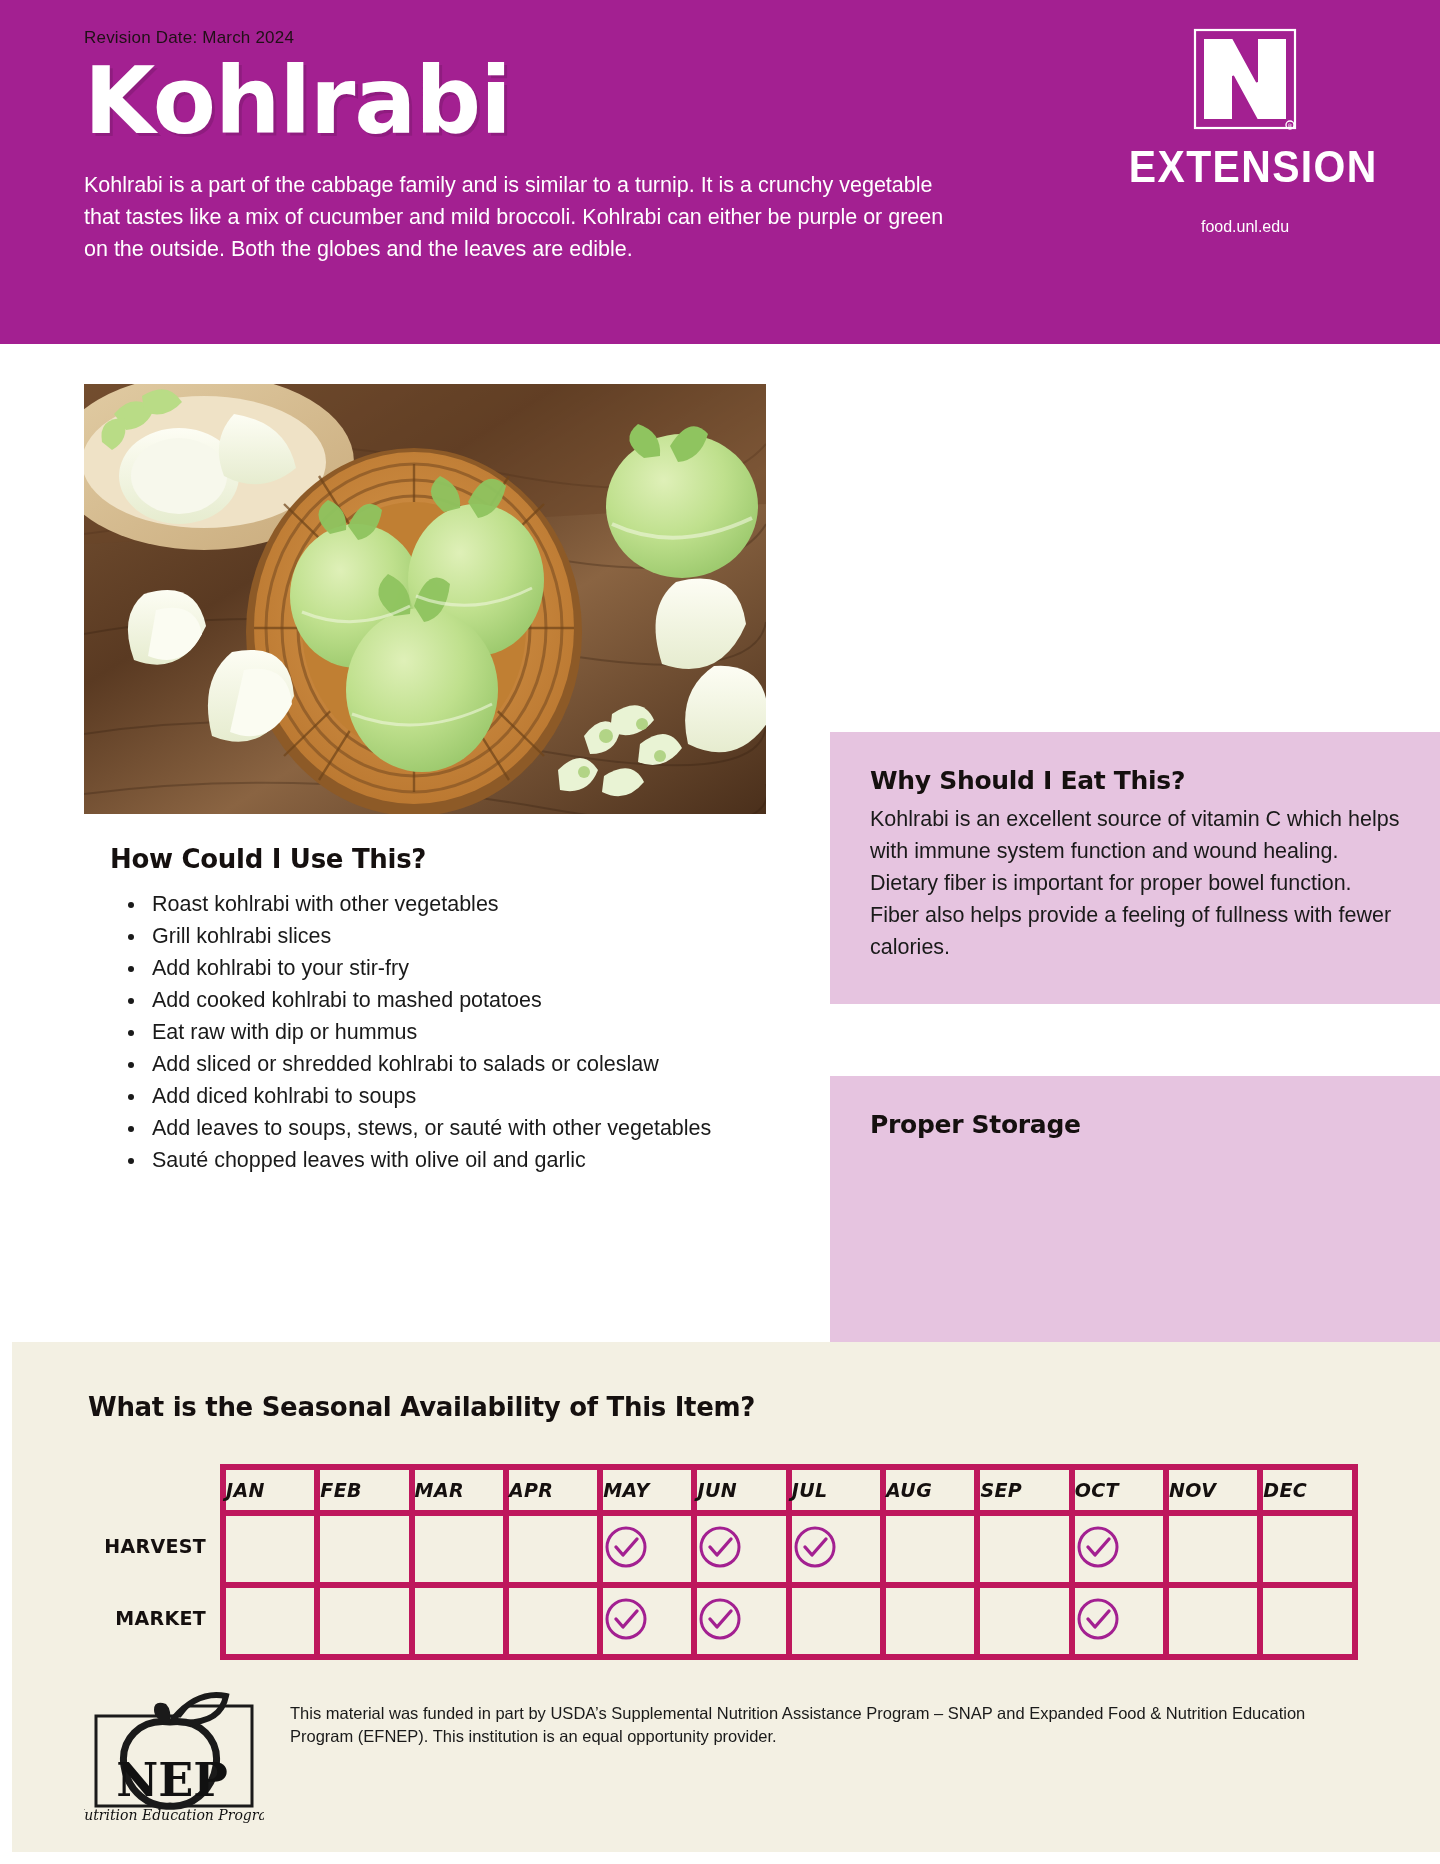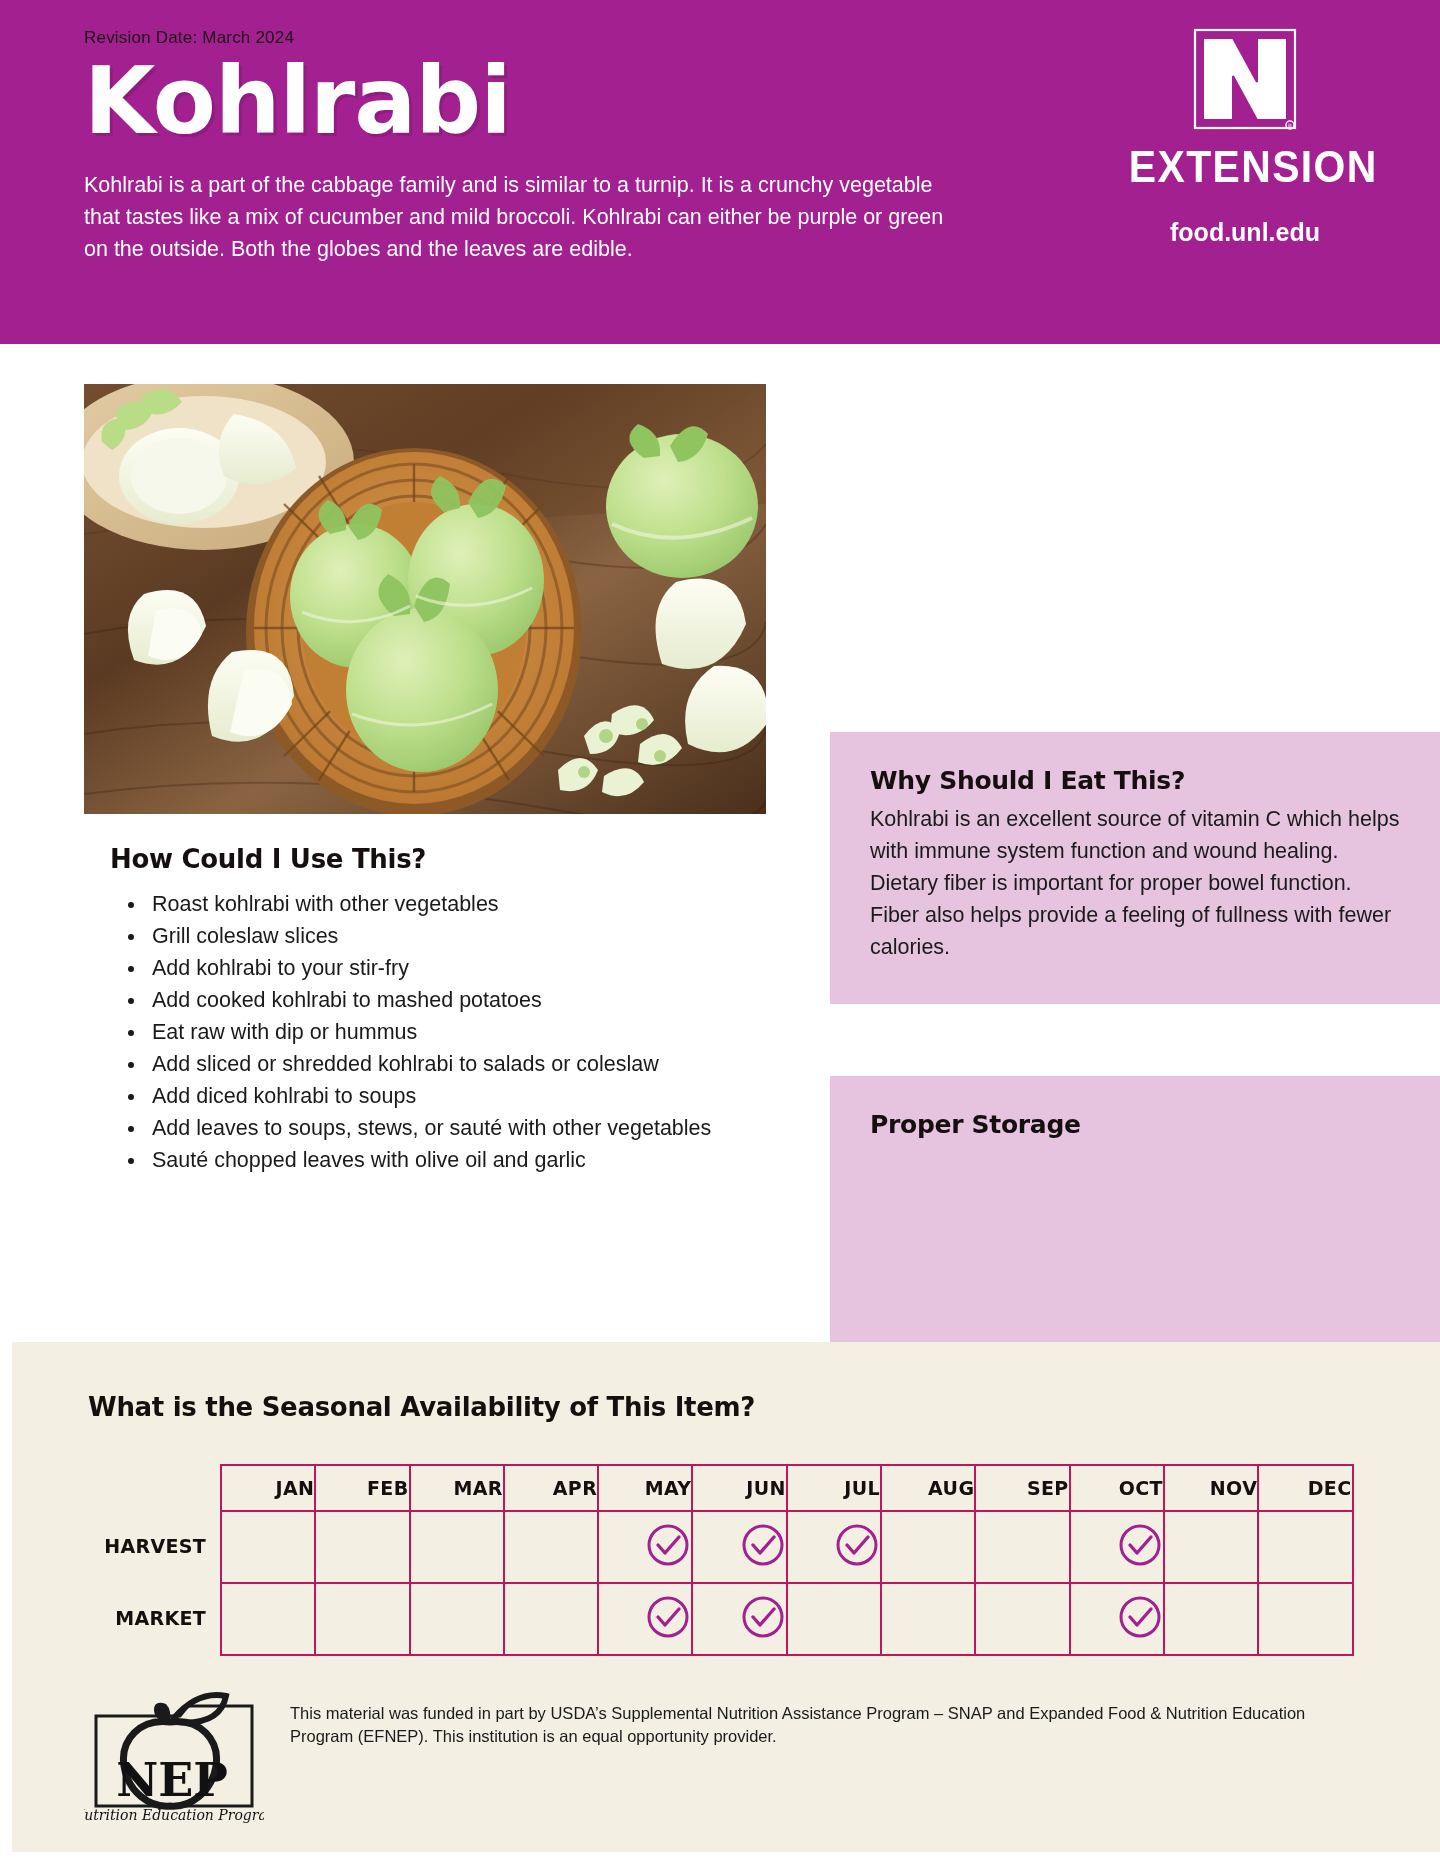--- a/index.html
+++ b/index.html
@@ -73,22 +73,22 @@
     font-size: 44px;
     font-weight: bold;
     letter-spacing: 1.5px;
     color: #ffffff;
     font-family: "Liberation Sans", sans-serif;
     transform: scaleX(0.93);
   }
 
   .brand-url {
     margin-top: 26px;
-    font-size: 25px;
-    font-weight: bold;
+    font-size: 16px;
+    font-weight: normal;
     color: #ffffff;
     font-family: "Liberation Sans", sans-serif;
   }
 
   
   .body-area {
     position: relative;
     width: 1440px;
     height: 1000px;
     background: #ffffff;
@@ -211,23 +211,24 @@
     font-family: "DejaVu Sans", sans-serif;
     letter-spacing: 0.3px;
   }
 
   table.cal {
     border-collapse: collapse;
     table-layout: fixed;
     width: 1132px;
   }
   table.cal th, table.cal td {
-    border: 2px solid #be185d;
+    border: 6px solid #be185d;
     width: 94.3px;
-    text-align: right;
+    text-align: left;
+    font-style: italic;
   }
   table.cal th {
     height: 46px;
     font-size: 19px;
     font-weight: bold;
     color: #15100f;
     font-family: "DejaVu Sans", sans-serif;
     letter-spacing: 0.4px;
   }
   table.cal td { height: 72px; }
@@ -397,21 +398,21 @@
           <circle cx="500" cy="388" r="6"></circle>
             <circle cx="576" cy="372" r="6"></circle>
         </g>
       </svg>
     </div>
 
     <div class="use-block">
       <div class="sec-head-dark">How Could I Use This?</div>
       <ul class="use-list">
         <li>Roast kohlrabi with other vegetables</li>
-        <li>Grill coleslaw slices</li>
+        <li>Grill kohlrabi slices</li>
         <li>Add kohlrabi to your stir-fry</li>
         <li>Add cooked kohlrabi to mashed potatoes</li>
         <li>Eat raw with dip or hummus</li>
         <li>Add sliced or shredded kohlrabi to salads or coleslaw</li>
         <li>Add diced kohlrabi to soups</li>
         <li>Add leaves to soups, stews, or sauté with other vegetables</li>
         <li>Sauté chopped leaves with olive oil and garlic</li>
       </ul>
     </div>
 

